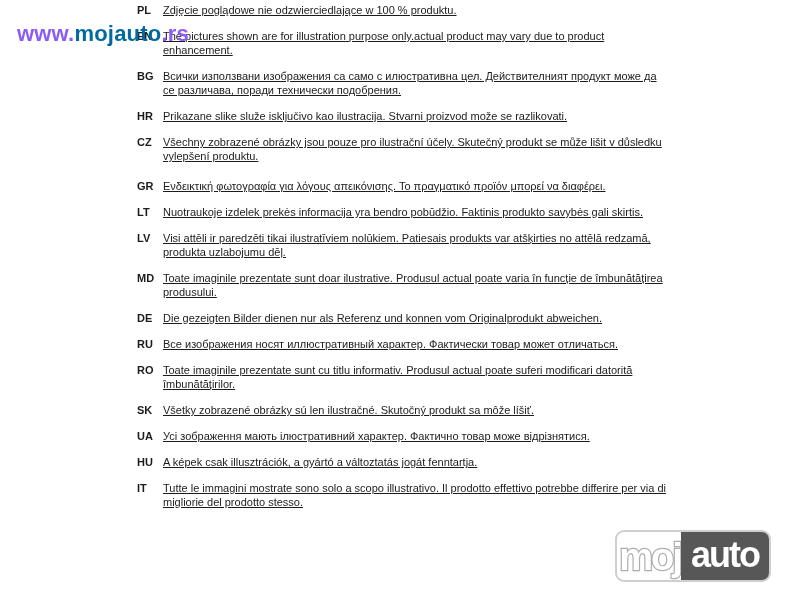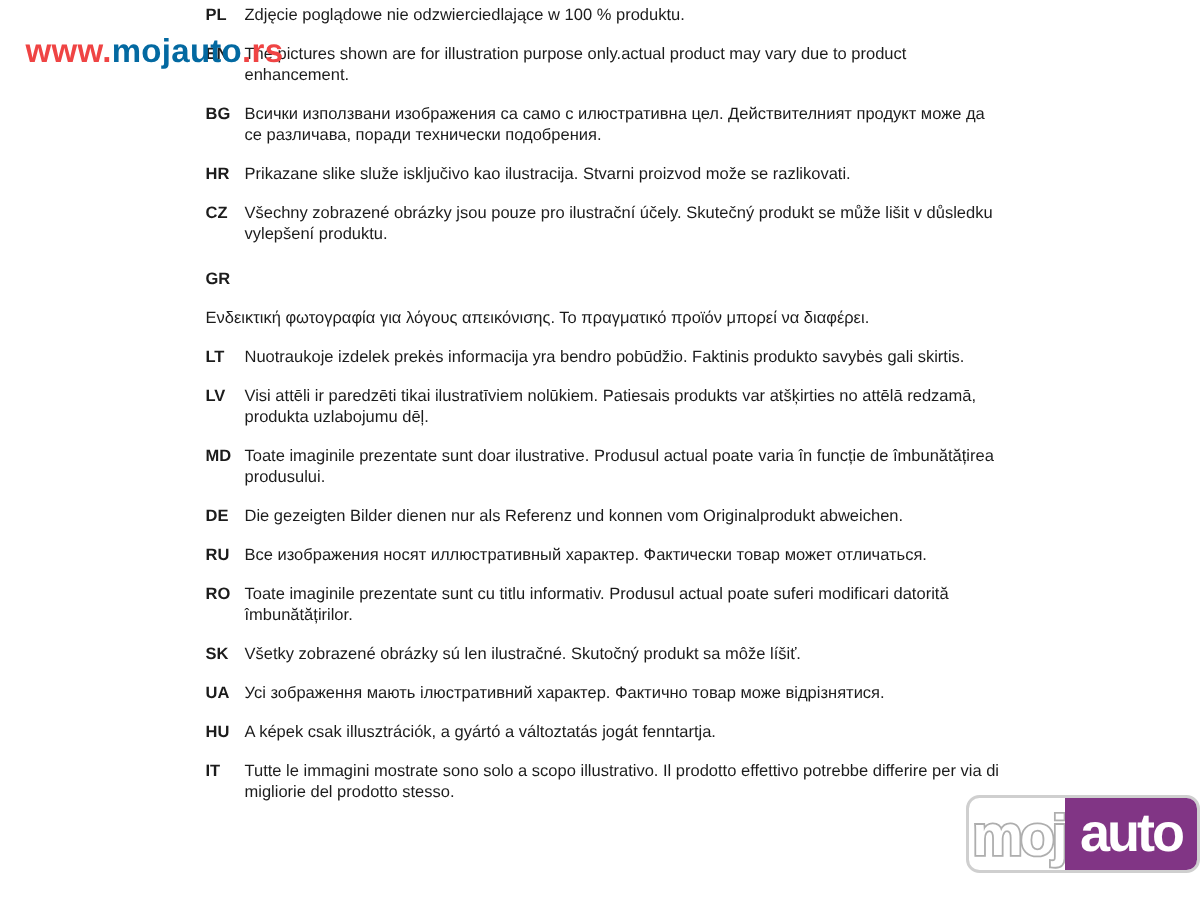--- a/index.html
+++ b/index.html
@@ -10,44 +10,44 @@
     color:#1c1c1c;
     position:relative;
     overflow:hidden;
   }
   .page { position:absolute; inset:0; background:#ffffff; }
 
   
   .rows { position:absolute; left:137px; top:3px; width:540px; }
   .row { display:flex; margin-bottom:12px; font-size:11px; line-height:14px; }
   .row .code { flex:0 0 26px; width:26px; font-weight:bold; }
-  .row .txt { width:505px; }
-  .row.gap-before { margin-top:16px;flex-direction:column; }
+  .row .txt { width:505px;text-decoration:underline; }
+  .row.gap-before { margin-top:16px; }
 
   
   .watermark {
     position:absolute; left:17px; top:21px; z-index:3;
     font-size:22px; font-weight:bold; letter-spacing:0.2px;
     white-space:nowrap;
   }
-  .wm-dark { color:#ef4444; }
+  .wm-dark { color:#8b5cf6; }
   .wm-red  { color:#0369a1; }
 
   
   .logo {
-    position:absolute; left:644px; top:530px; z-index:3;
+    position:absolute; left:615px; top:530px; z-index:3;
     width:156px; height:52px;
     border:2px solid #c9c9c9; border-radius:9px;
     background:#ffffff; overflow:hidden;
     display:flex; align-items:stretch;
     opacity:0.88;
   }
   .logo-moj { width:64px; height:100%; display:block; }
   .logo-auto {
-    flex:1; background:#701a75; color:#ffffff;
+    flex:1; background:#404040; color:#ffffff;
     font-size:36px; font-weight:bold; letter-spacing:-2px;
     text-align:center; line-height:46px;
   }
 </style>
 </head>
 <body>
 
 <div class="page">
 
   <div class="rows">

